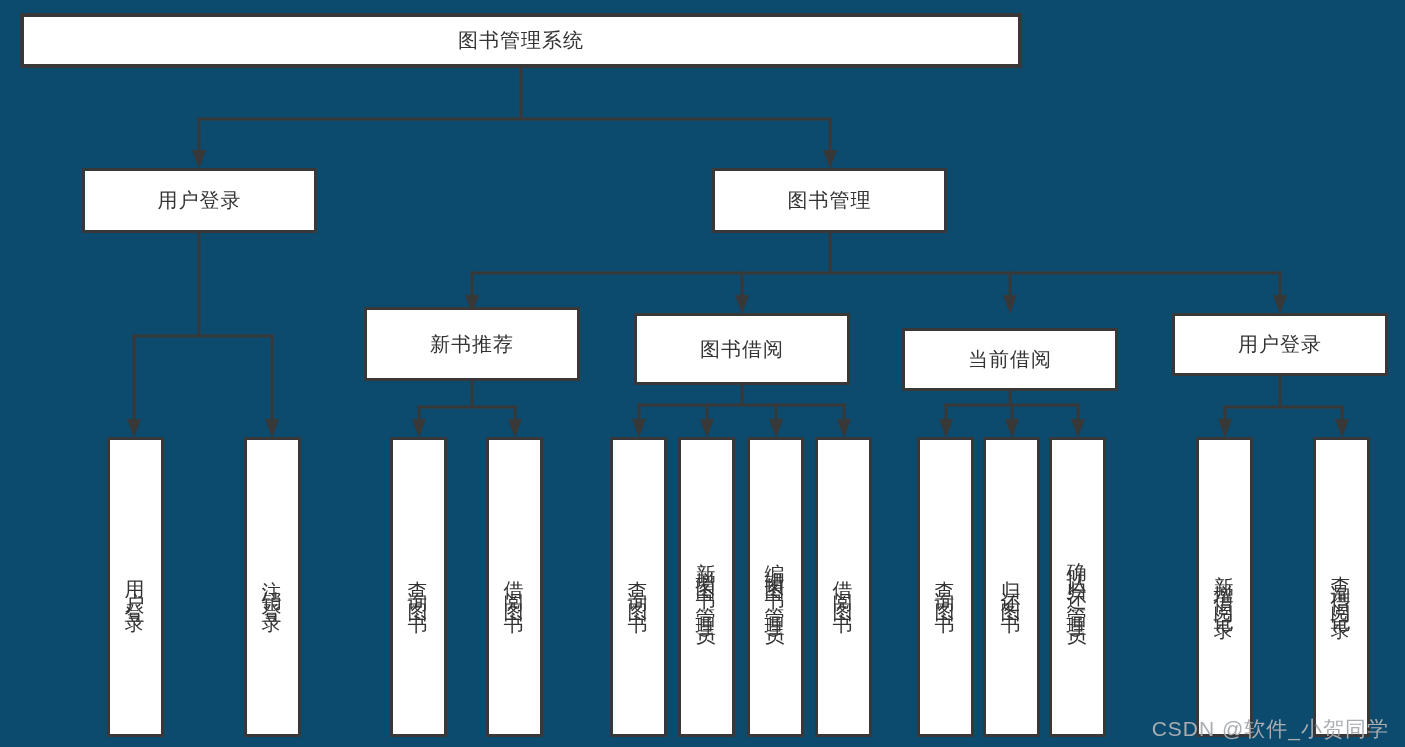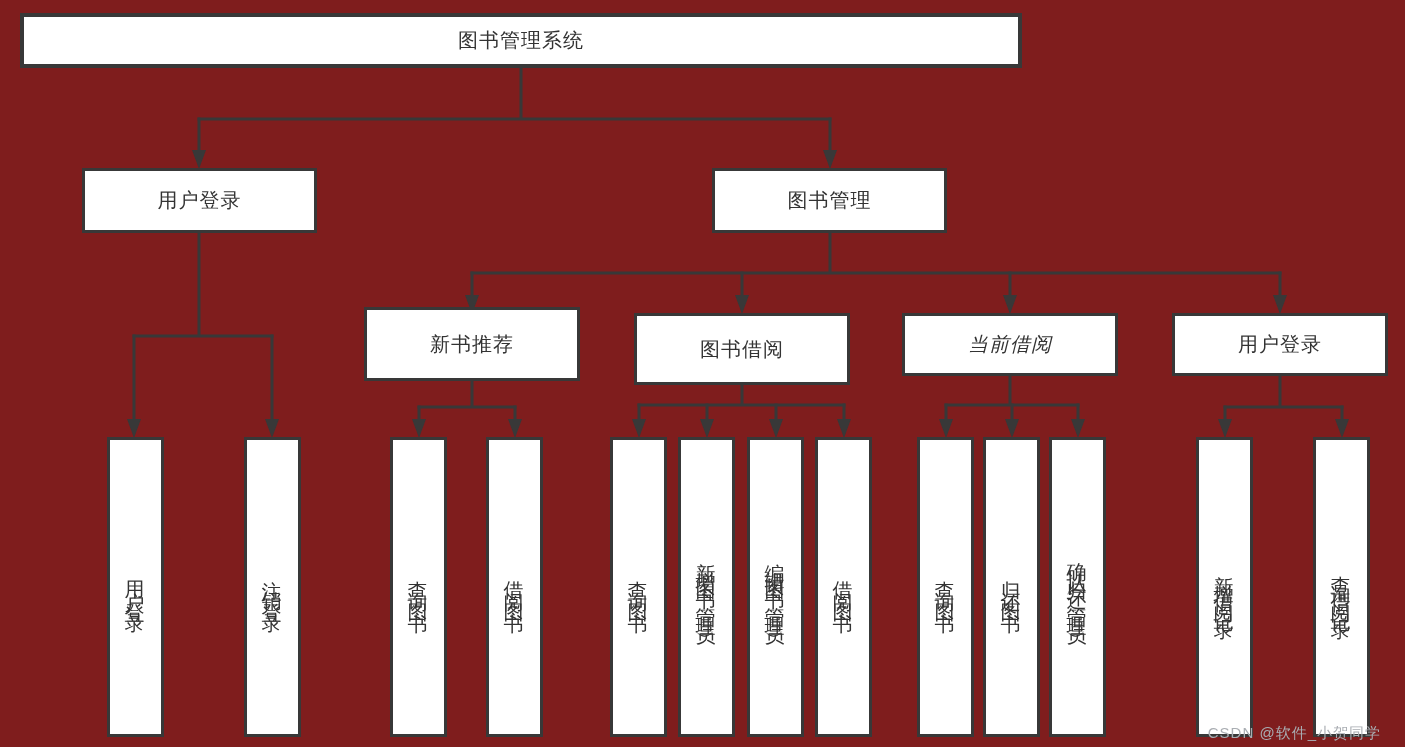--- a/index.html
+++ b/index.html
@@ -1,20 +1,20 @@
 <!DOCTYPE html>
 <html><head>
 <meta charset="utf-8">
 <style>
   html,body{margin:0;padding:0;background:#ffffff;}
   *{box-sizing:border-box;}
   #stage{
     position:relative;
     width:1405px;height:747px;
-    background:#7f1d1d;
+    background:#0c4a6e;
     font-family:"Liberation Sans","DejaVu Sans",sans-serif;
     overflow:hidden;
   }
   #wires{position:absolute;left:0;top:0;width:1405px;height:747px;}
   .node{
     position:absolute;
     background:#ffffff;
     border:3px solid #383838;
     color:#333333;
     display:flex;align-items:center;justify-content:center;
@@ -36,22 +36,22 @@
     writing-mode:vertical-rl;
     text-orientation:mixed;
     font-size:20px;
     letter-spacing:11px;
     color:#333333;
     white-space:nowrap;
   }
   .leaf.long span{letter-spacing:9px;}
   #watermark{
     position:absolute;
-    right:24px;bottom:4px;
-    font-size:15px;
+    right:16px;bottom:4px;
+    font-size:21px;
     color:#a9adb2;
     z-index:3;
     letter-spacing:1px;
   }
 </style>
 </head>
 <body>
 
 <div id="stage">
 
@@ -154,21 +154,21 @@
   <div class="node" style="left:712px;top:168px;width:235px;height:65px;">
     <span>图书管理</span>
   </div>
 
   <div class="node" style="left:364px;top:307px;width:216px;height:74px;">
     <span>新书推荐</span>
   </div>
   <div class="node" style="left:634px;top:313px;width:216px;height:72px;">
     <span>图书借阅</span>
   </div>
-  <div class="node" style="left:902px;top:313px;width:216px;height:63px;font-style:italic;">
+  <div class="node" style="left:902px;top:328px;width:216px;height:63px;">
     <span>当前借阅</span>
   </div>
   <div class="node" style="left:1172px;top:313px;width:216px;height:63px;">
     <span>用户登录</span>
   </div>
 
   <div class="leaf" style="left:107px;">
     <span>用户登录</span>
   </div>
   <div class="leaf" style="left:244px;">

